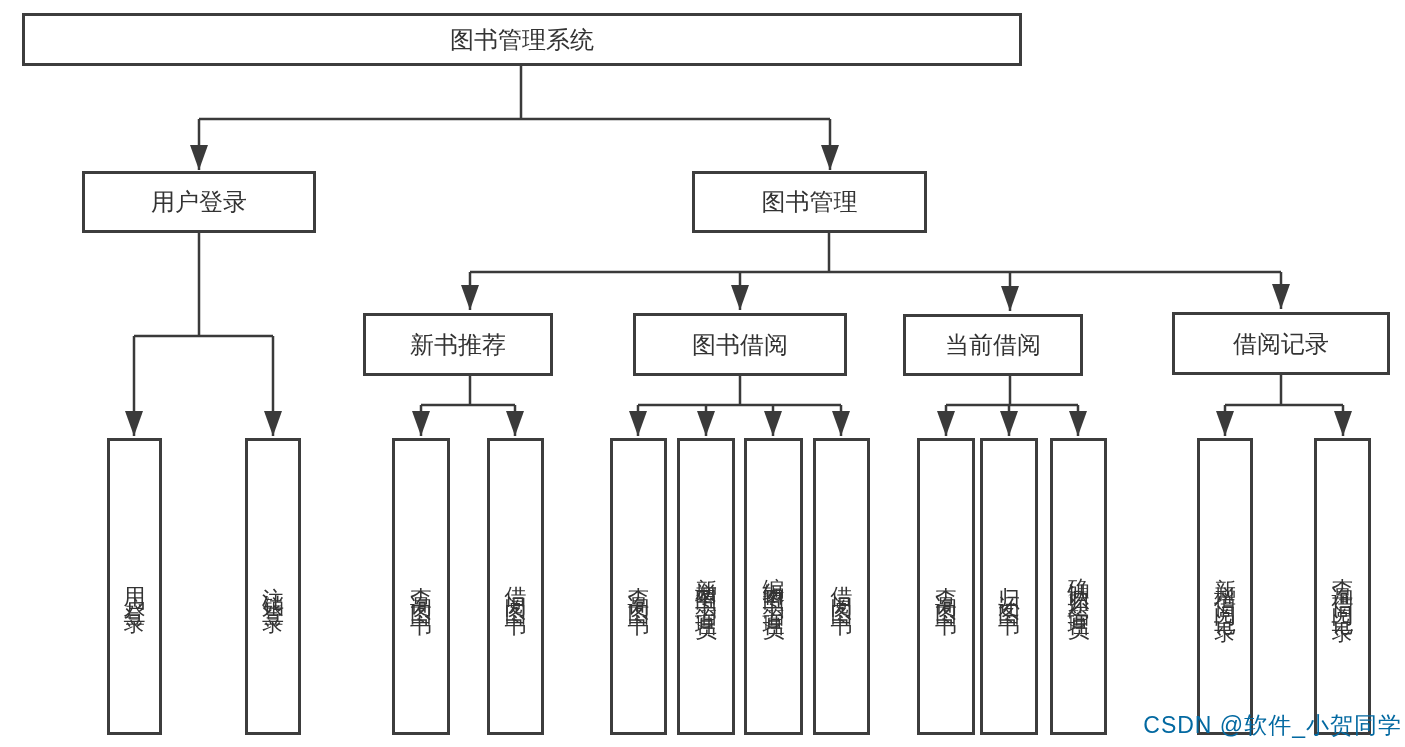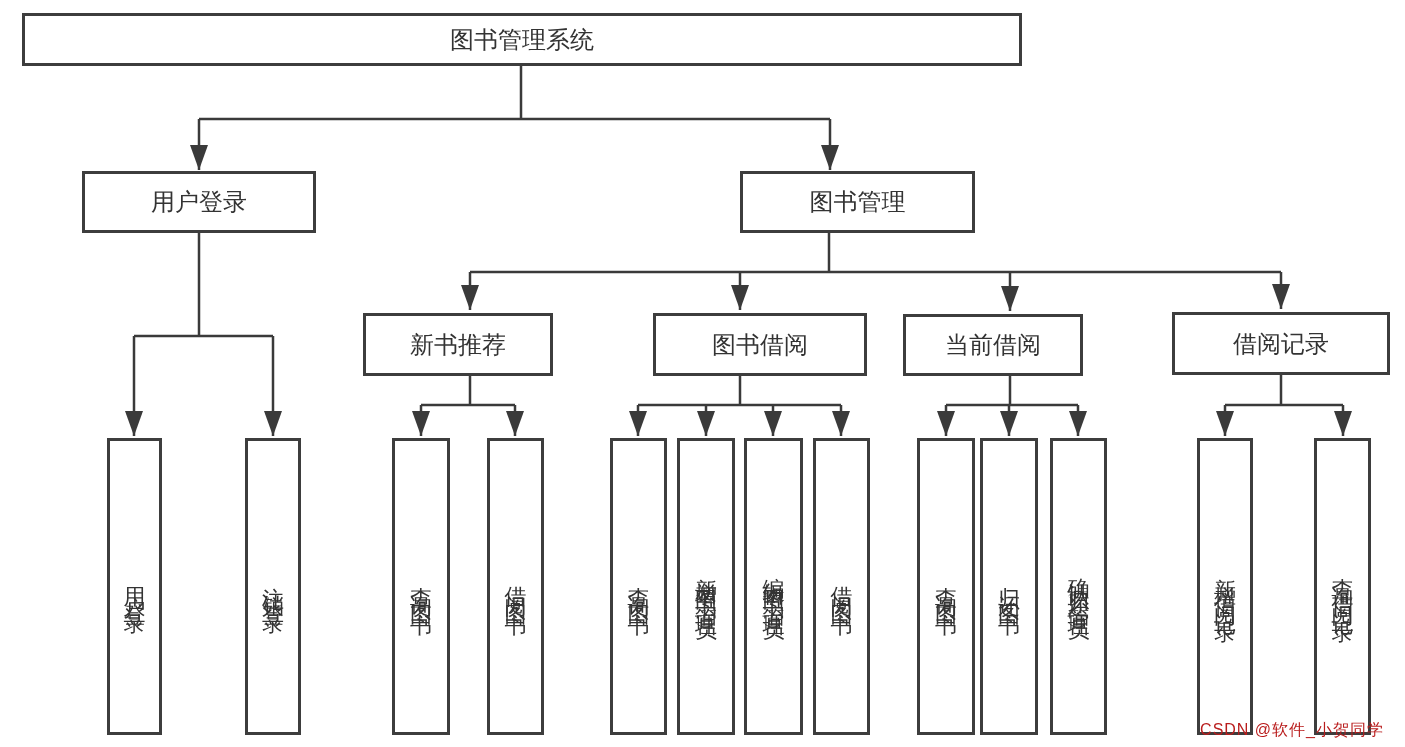--- a/index.html
+++ b/index.html
@@ -33,25 +33,25 @@
   .vnode .vtext {
     writing-mode: vertical-rl;
     text-orientation: mixed;
     letter-spacing: 9px;
     line-height: 1;
     white-space: nowrap;
   }
   .vnode .tight { letter-spacing: 6px; }
   .watermark {
     position: absolute;
-    right: 21px;
+    right: 3px;
     bottom: 6px;
-    font-size: 16px;
+    font-size: 23px;
     letter-spacing: 1px;
-    color: #b91c1c;
+    color: #0369a1;
   }
 </style>
 </head>
 <body>
 
 <div class="canvas">
 
   <svg class="connectors" viewBox="0 0 1405 747" xmlns="http://www.w3.org/2000/svg">
     <defs>
       <marker id="ah" markerUnits="userSpaceOnUse" markerWidth="26" markerHeight="18" refX="25" refY="9" orient="auto">
@@ -95,28 +95,28 @@
     </g>
   </svg>
 
   <div class="node" style="left:22px;top:13px;width:1000px;height:53px;text-align:right;">
     <span>图书管理系统</span>
   </div>
 
   <div class="node" style="left:82px;top:171px;width:234px;height:62px;">
     <span>用户登录</span>
   </div>
-  <div class="node" style="left:740px;top:171px;width:235px;height:62px;">
+  <div class="node" style="left:692px;top:171px;width:235px;height:62px;">
     <span>图书管理</span>
   </div>
 
   <div class="node" style="left:363px;top:313px;width:190px;height:63px;">
     <span>新书推荐</span>
   </div>
-  <div class="node" style="left:633px;top:313px;width:214px;height:63px;margin-left:20px;">
+  <div class="node" style="left:633px;top:313px;width:214px;height:63px;">
     <span>图书借阅</span>
   </div>
   <div class="node" style="left:903px;top:314px;width:180px;height:62px;">
     <span>当前借阅</span>
   </div>
   <div class="node" style="left:1172px;top:312px;width:218px;height:63px;">
     <span>借阅记录</span>
   </div>
 
   <div class="node vnode" style="left:107px;top:438px;width:55px;height:297px;">

